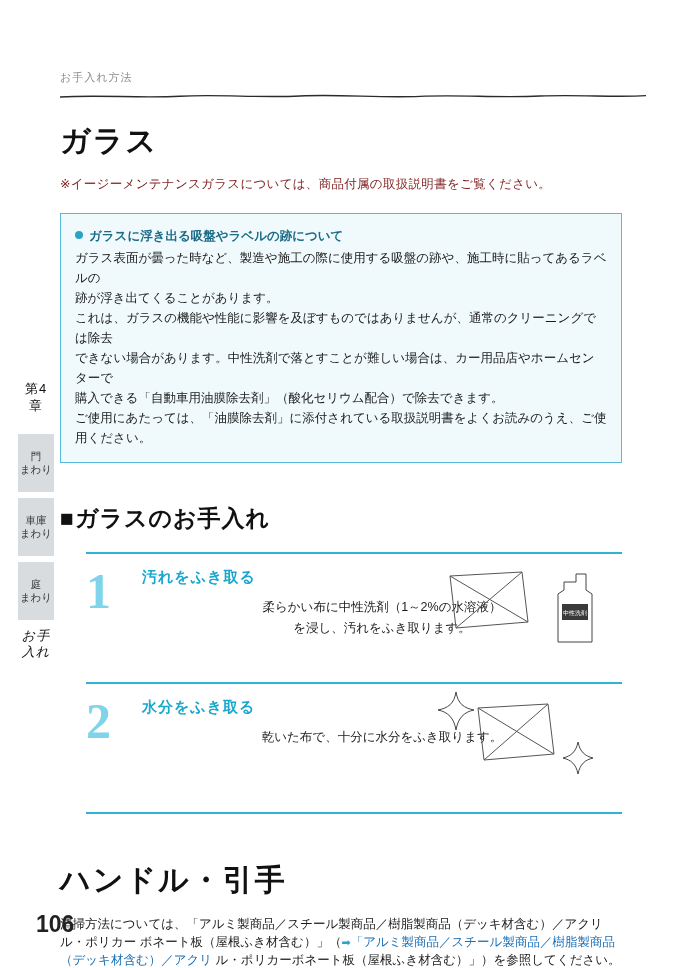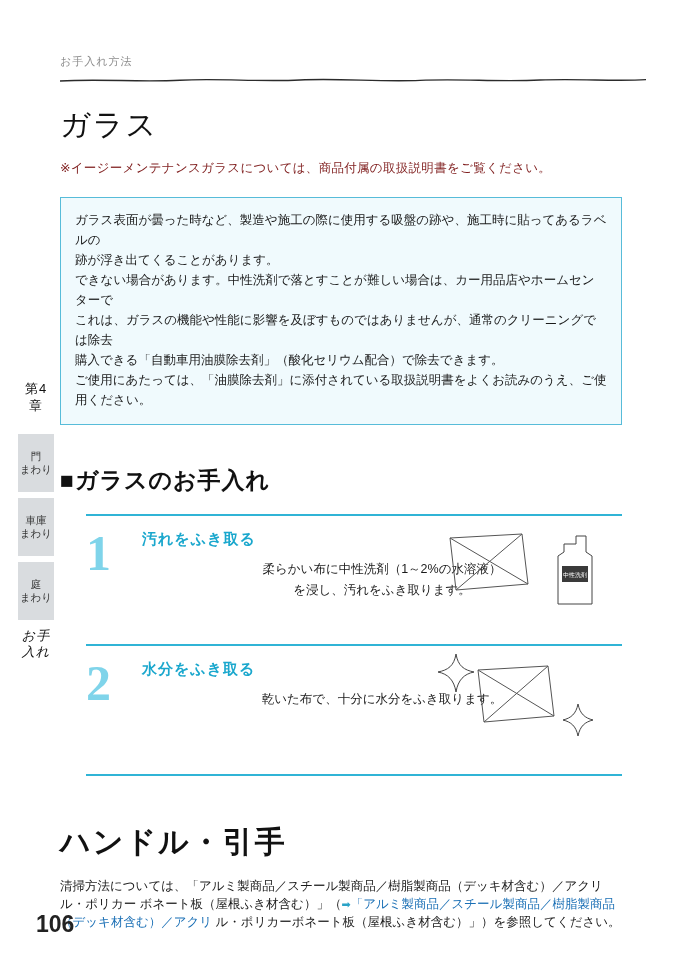--- a/index.html
+++ b/index.html
@@ -60,40 +60,40 @@
     line-height: 16px;
     color: #111;
     letter-spacing: 1px;
     font-style: italic;
   }
 
   
   .content {
     position: absolute;
     left: 60px;
-    top: 0;
+    top: 16px;
     width: 600px;
   }
   .crumb {
     font-size: 11px;
     color: #8c8c8c;
     padding-top: 54px;
     letter-spacing: 1px;
   }
   .rule-torn {
     margin-top: 8px;
     width: 586px;
     height: 6px;
     position: relative;
   }
   .rule-torn svg { display: block; }
 
   h1.title {
     font-size: 30px;
-    font-weight: 400;
+    font-weight: 700;
     margin: 22px 0 0 0;
     letter-spacing: 2px;
     color: #111;
   }
   .note {
     font-size: 12.5px;
     margin-top: 14px;
     color: #7f1d1d;
     letter-spacing: 0.3px;
   }
@@ -249,25 +249,29 @@
       <svg width="586" height="7" viewBox="0 0 586 7" xmlns="http://www.w3.org/2000/svg">
         <path d="M0,4 C40,1.6 80,5.4 120,3.2 C160,1.2 200,5 240,3 C280,1 320,5.2 360,3.4 C400,1.6 440,5 480,3 C520,1.4 555,4.6 586,2.6" fill="none" stroke="#2b2b2b" stroke-width="1.4"></path>
       </svg>
     </div>
 
     <h1 class="title">ガラス</h1>
 
     <div class="note">※イージーメンテナンスガラスについては、商品付属の取扱説明書をご覧ください。</div>
 
     <div class="info-box">
+      <div class="info-head">
+        <span class="bullet-dot"></span>
+        <span>ガラスに浮き出る吸盤やラベルの跡について</span>
+      </div>
       <div class="info-body">
         <p>ガラス表面が曇った時など、製造や施工の際に使用する吸盤の跡や、施工時に貼ってあるラベルの</p>
         <p>跡が浮き出てくることがあります。</p>
+        <p>これは、ガラスの機能や性能に影響を及ぼすものではありませんが、通常のクリーニングでは除去</p>
         <p>できない場合があります。中性洗剤で落とすことが難しい場合は、カー用品店やホームセンターで</p>
-        <p>これは、ガラスの機能や性能に影響を及ぼすものではありませんが、通常のクリーニングでは除去</p>
         <p>購入できる「自動車用油膜除去剤」（酸化セリウム配合）で除去できます。</p>
         <p>ご使用にあたっては、「油膜除去剤」に添付されている取扱説明書をよくお読みのうえ、ご使用ください。</p>
       </div>
     </div>
 
     <h2 class="sec">■ガラスのお手入れ</h2>
 
     <div class="steps">
 
       <div class="step">

